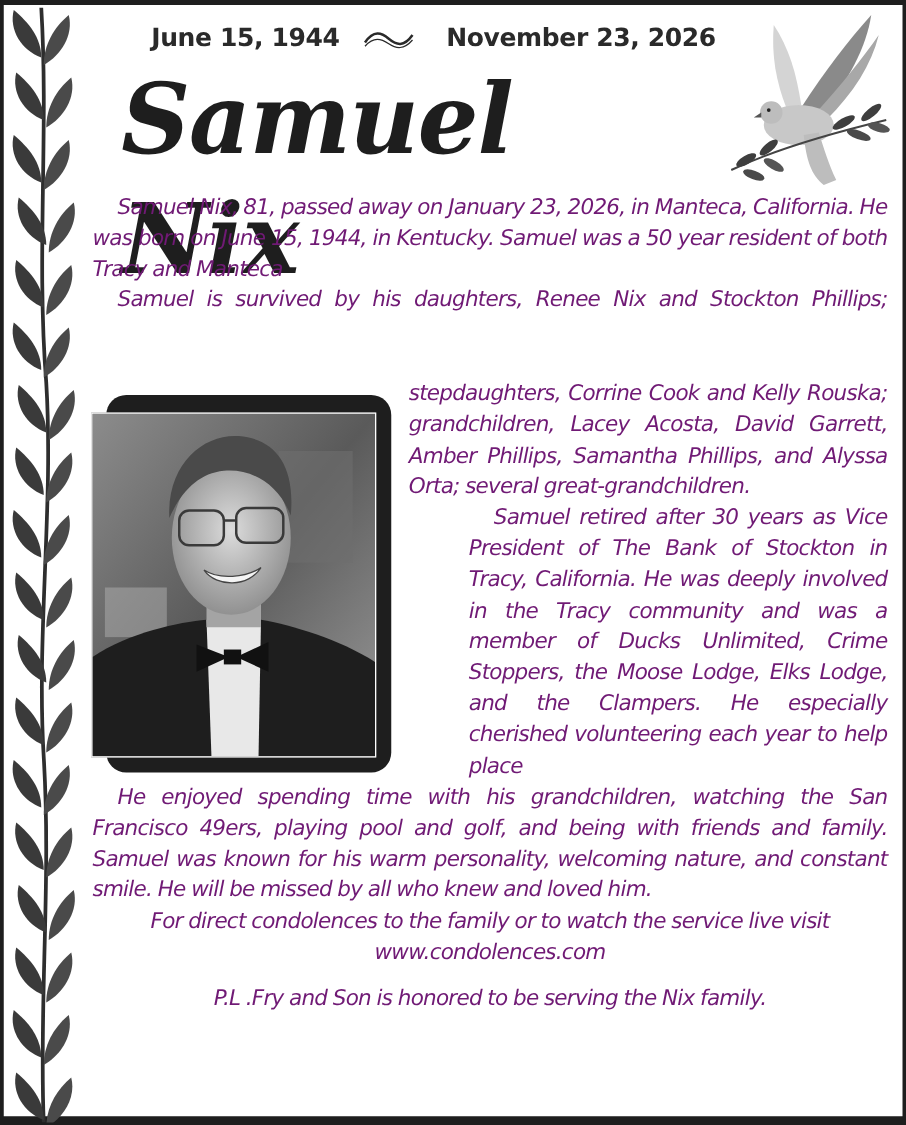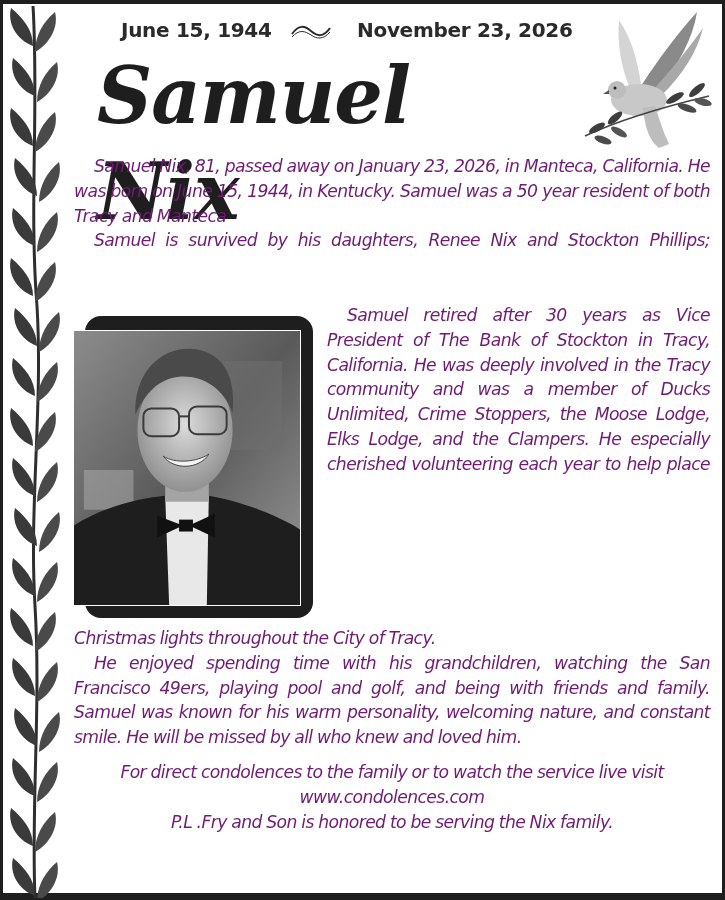--- a/index.html
+++ b/index.html
@@ -164,24 +164,24 @@
 
       <rect x="70" y="78" width="36" height="28" rx="8" fill="none" stroke="#3a3a3a" stroke-width="2"></rect>
       <rect x="116" y="76" width="38" height="28" rx="8" fill="none" stroke="#3a3a3a" stroke-width="2"></rect>
       <line x1="106" y1="86" x2="116" y2="86" stroke="#3a3a3a" stroke-width="2"></line>
 
       <path d="M90 126 C100 140 126 140 136 124 C124 132 102 134 90 126 Z" fill="#f4f4f4" stroke="#444" stroke-width="1"></path>
     </svg>
   </div>
 
   <div class="text narrow">
-    <p class="indent" style="text-align-last: justify;">Samuel retired after 30 years as Vice President of The Bank of Stockton in Tracy, California. He was deeply involved in the Tracy community and was a member of Ducks Unlimited, Crime Stoppers, the Moose Lodge, Elks Lodge, and the Clampers. He especially cherished volunteering each year to help place</p>
+    <p>stepdaughters, Corrine Cook and Kelly Rouska; grandchildren, Lacey Acosta, David Garrett, Amber Phillips, Samantha Phillips, and Alyssa Orta; several great-grandchildren.</p>
+    <p class="indent" style="text-align-last: justify; margin-left: 48px;">Samuel retired after 30 years as Vice President of The Bank of Stockton in Tracy, California. He was deeply involved in the Tracy community and was a member of Ducks Unlimited, Crime Stoppers, the Moose Lodge, Elks Lodge, and the Clampers. He especially cherished volunteering each year to help place</p>
   </div>
 
   <div class="text p-after">
-    <p>Christmas lights throughout the City of Tracy.</p>
     <p class="indent" style="text-align: justify;">He enjoyed spending time with his grandchildren, watching the San Francisco 49ers, playing pool and golf, and being with friends and family. Samuel was known for his warm personality, welcoming nature, and constant smile. He will be missed by all who knew and loved him.</p>
-    <p class="centered" style="margin-top: 10px;">For direct condolences to the family or to watch the service live visit</p>
+    <p class="centered" style="margin-top: 0;">For direct condolences to the family or to watch the service live visit</p>
     <p class="centered">www.condolences.com</p>
-    <p class="centered" style="margin-top: 0;">P.L .Fry and Son is honored to be serving the Nix family.</p>
+    <p class="centered" style="margin-top: 12px;">P.L .Fry and Son is honored to be serving the Nix family.</p>
   </div>
 
 </div>
 
 </body></html>

